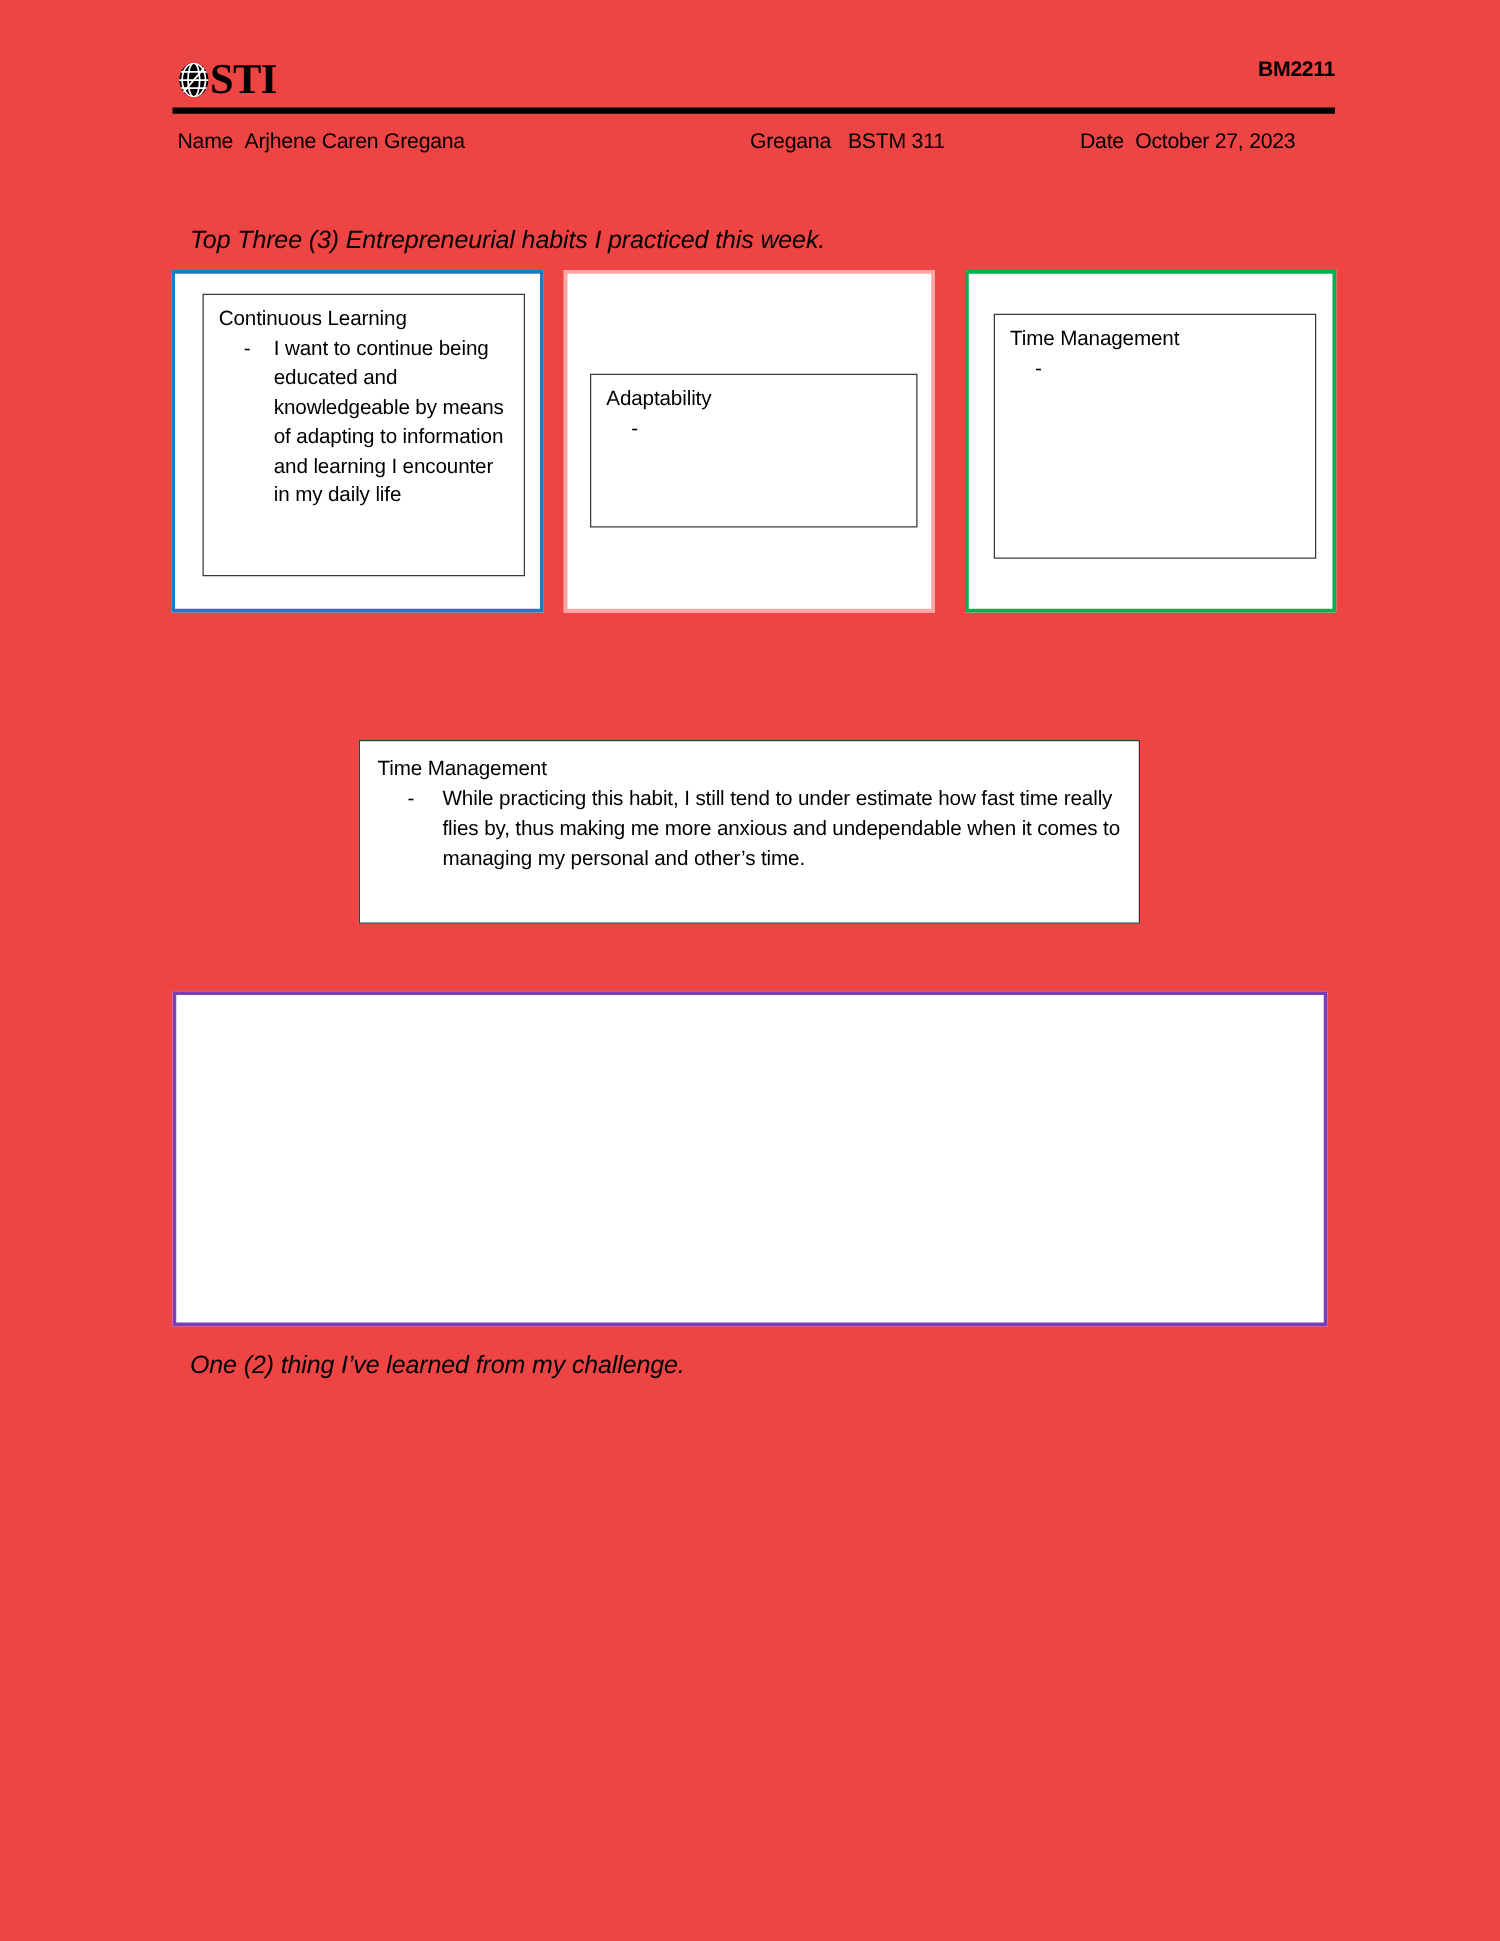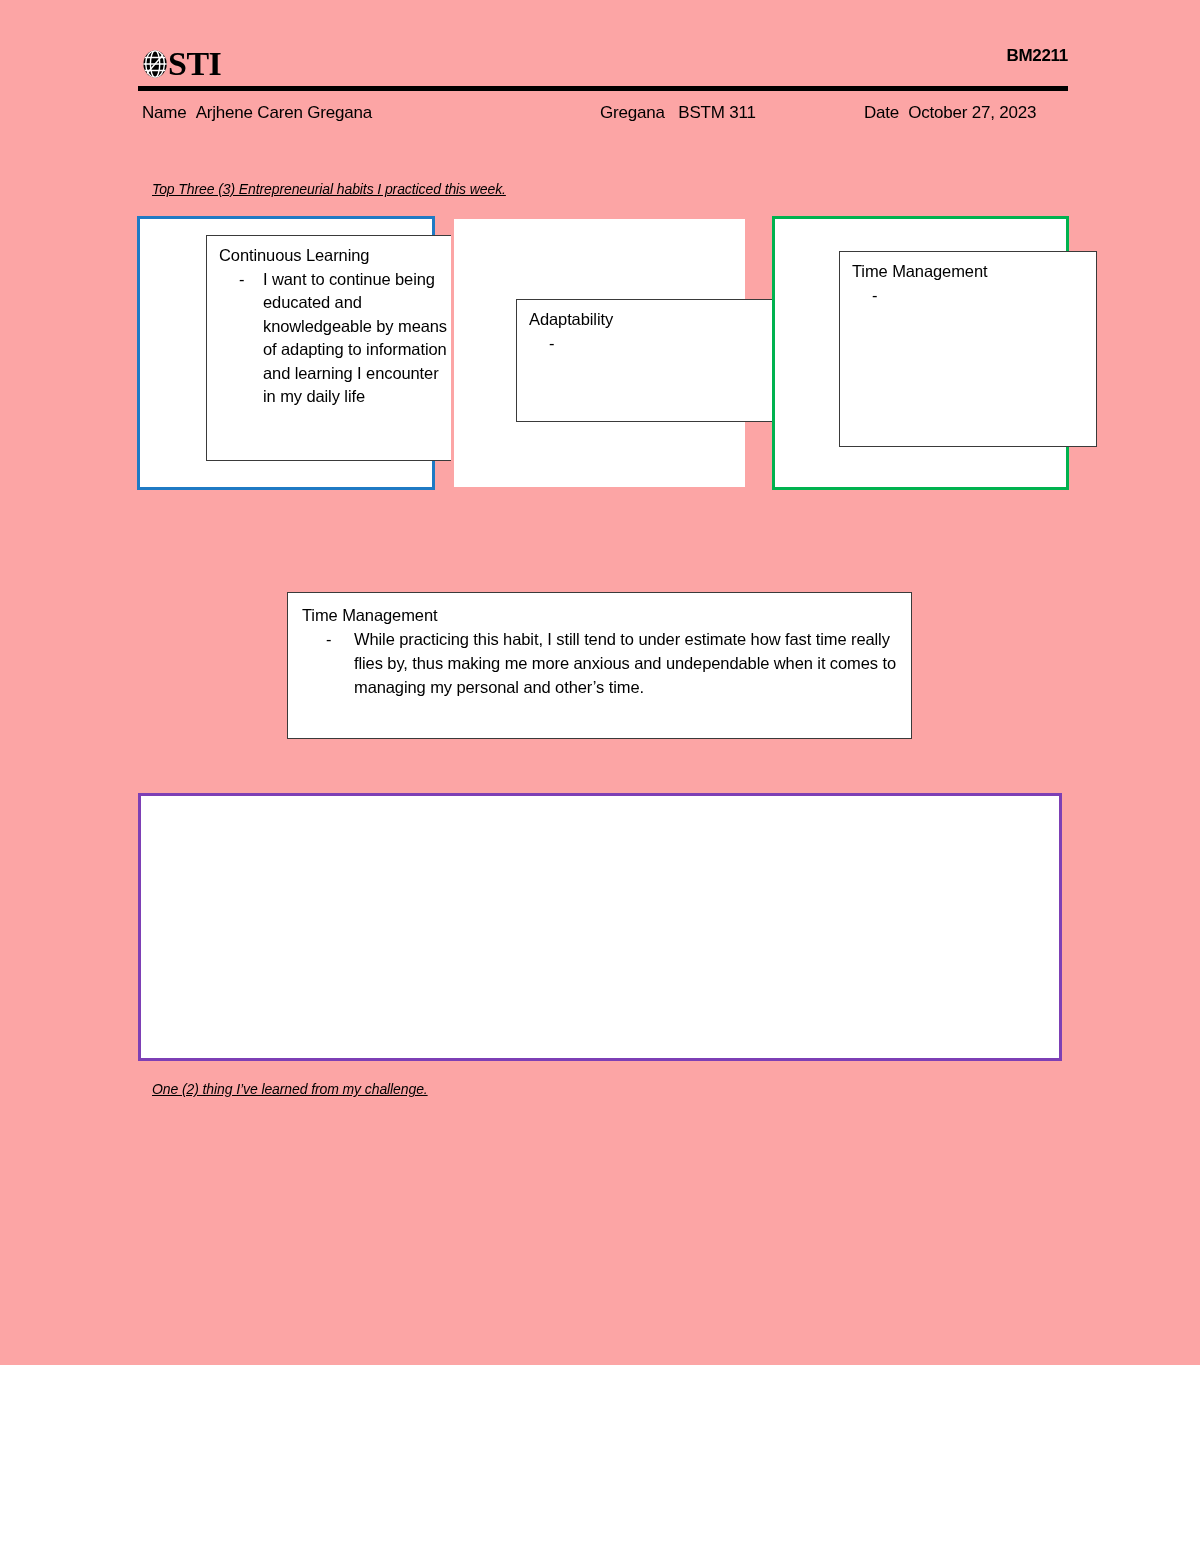--- a/index.html
+++ b/index.html
@@ -13,22 +13,22 @@
     position: relative;
     font-family: "Liberation Sans", sans-serif;
     color: #000000;
     overflow: hidden;
   }
 
   .page {
     position: absolute;
     left: 0; top: 0;
     width: 1200px;
-    height: 1365px;
-    background: #fca5a5;
+    height: 1553px;
+    background: #ef4444;
   }
 
   
   .header {
     position: absolute;
     left: 138px;
     top: 40px;
     width: 930px;
     height: 50px;
   }
@@ -115,24 +115,23 @@
     text-align: center;
     font-size: 19px;
     font-weight: normal;
     letter-spacing: 0.2px;
   }
 
   
   .prompt {
     position: absolute;
     font-style: italic;
-    font-size: 14px;
+    font-size: 20px;
     letter-spacing: -0.1px;
     white-space: nowrap;
-    text-decoration: underline;
   }
   .prompt-habits { left: 152px; top: 181px; }
   .prompt-challenge { left: 152px; top: 506px; }
   .prompt-learned { left: 152px; top: 1081px; }
 
   
   .habit-frame {
     position: absolute;
     box-sizing: border-box;
     background: #ffffff;
@@ -160,21 +159,20 @@
     border: 3px solid #00B24F;
   }
 
   
   .inner-box {
     position: absolute;
     box-sizing: border-box;
     border: 1.3px solid #3a3a3a;
     background: #ffffff;
     padding: 8px 10px 8px 12px;
-    margin-left: 44px;
   }
   .inner-blue {
     left: 22px;
     top: 16px;
     width: 258px;
     height: 226px;
   }
   .inner-orange {
     left: 18px;
     top: 80px;

